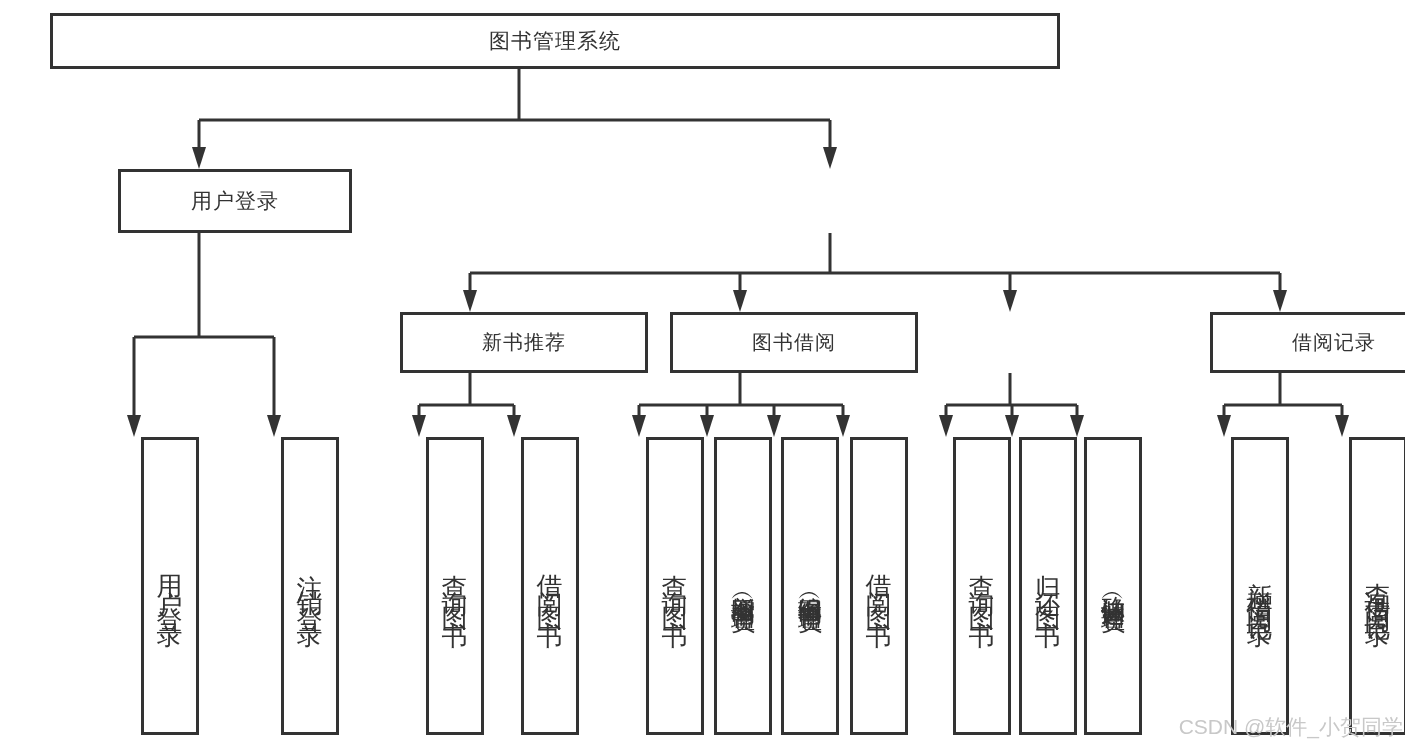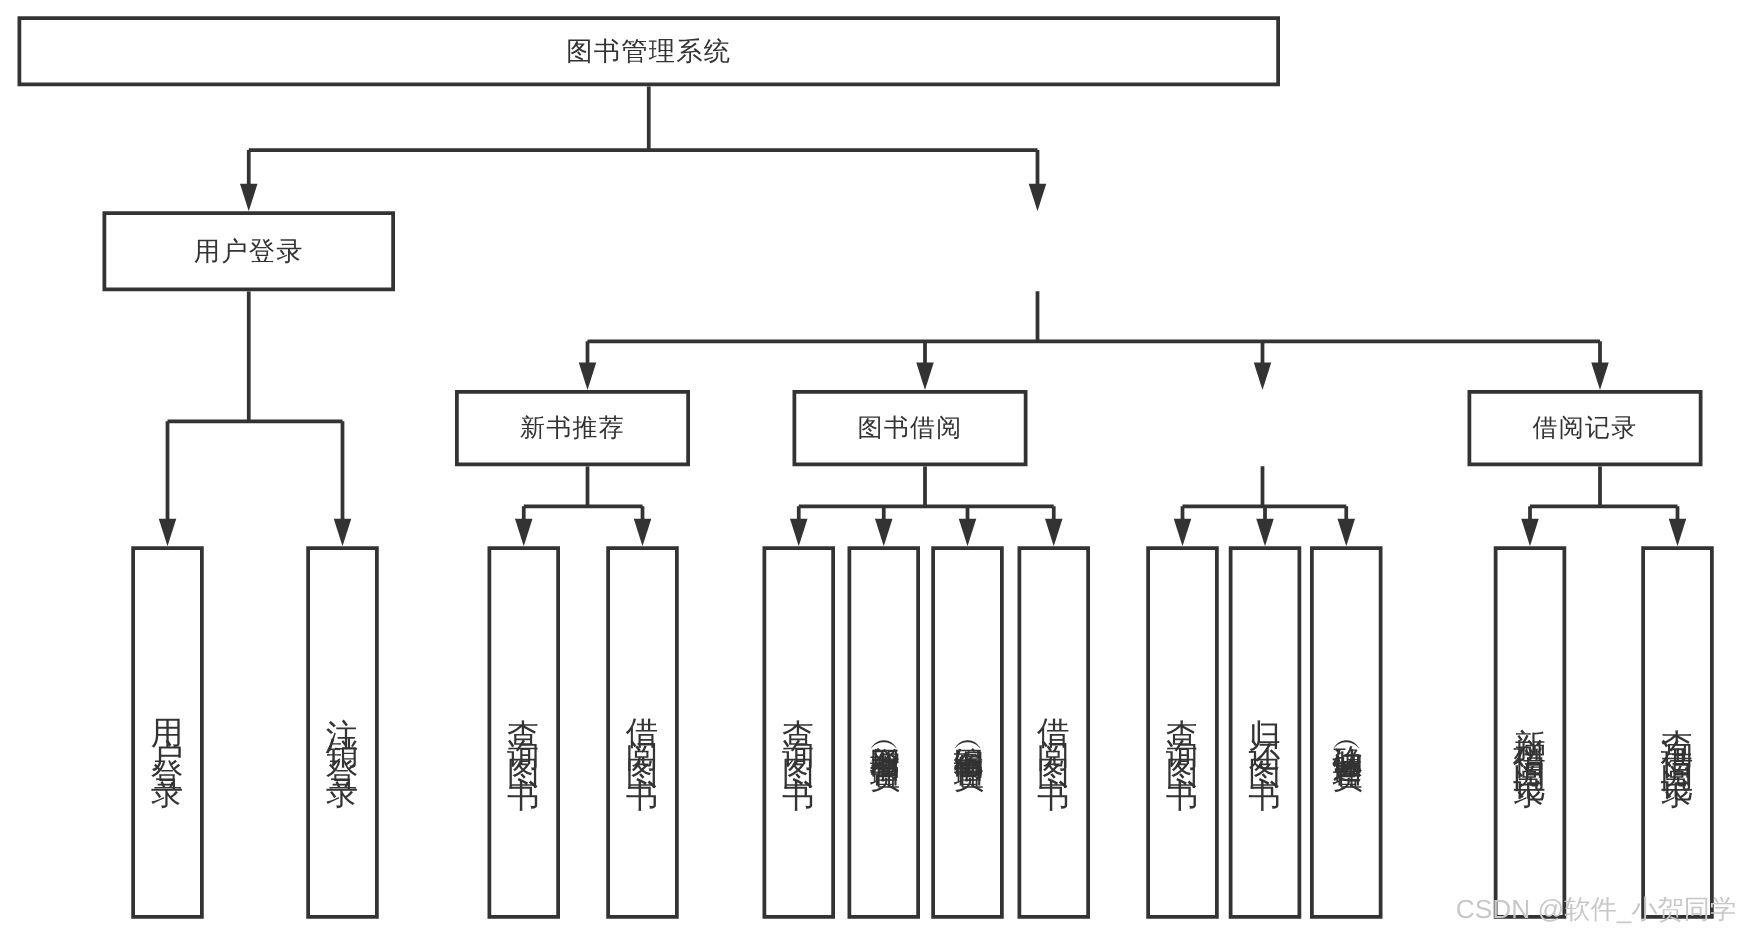--- a/index.html
+++ b/index.html
@@ -32,39 +32,40 @@
   .connectors polygon { fill: var(--line); }
   .node {
     position: absolute;
     background: var(--box_bg);
     border: 3px solid var(--line);
     color: var(--text);
     display: flex;
     align-items: center;
     justify-content: center;
     text-align: center;
+    margin-left: 36px;
   }
   .root-box   { left: 14px;  top: 13px;  width: 1010px; height: 56px; font-size: 21px; letter-spacing: 1px; }
   .branch-box { top: 169px; width: 234px; height: 64px; font-size: 21px; letter-spacing: 1px; }
-  .group-box  { top: 312px; width: 188px; height: 61px; font-size: 20px; letter-spacing: 1px; }
+  .group-box  { top: 312px; width: 248px; height: 61px; font-size: 20px; letter-spacing: 1px; }
   .leaf {
     top: 437px; width: 58px; height: 298px;
     font-size: 26px;
   }
   .leaf span {
     writing-mode: vertical-rl;
     text-orientation: mixed;
     letter-spacing: 16px;
     line-height: 1;
   }
   .leaf.mid span  { letter-spacing: 8px; }
   .leaf.long span { letter-spacing: 2px; font-size: 24px; }
   .watermark {
     position: absolute;
-    right: 16px;
+    right: 2px;
     bottom: 6px;
     font-size: 21px;
     color: var(--watermark);
     z-index: 5;
     white-space: nowrap;
   }
 </style>
 </head>
 <body>
 

